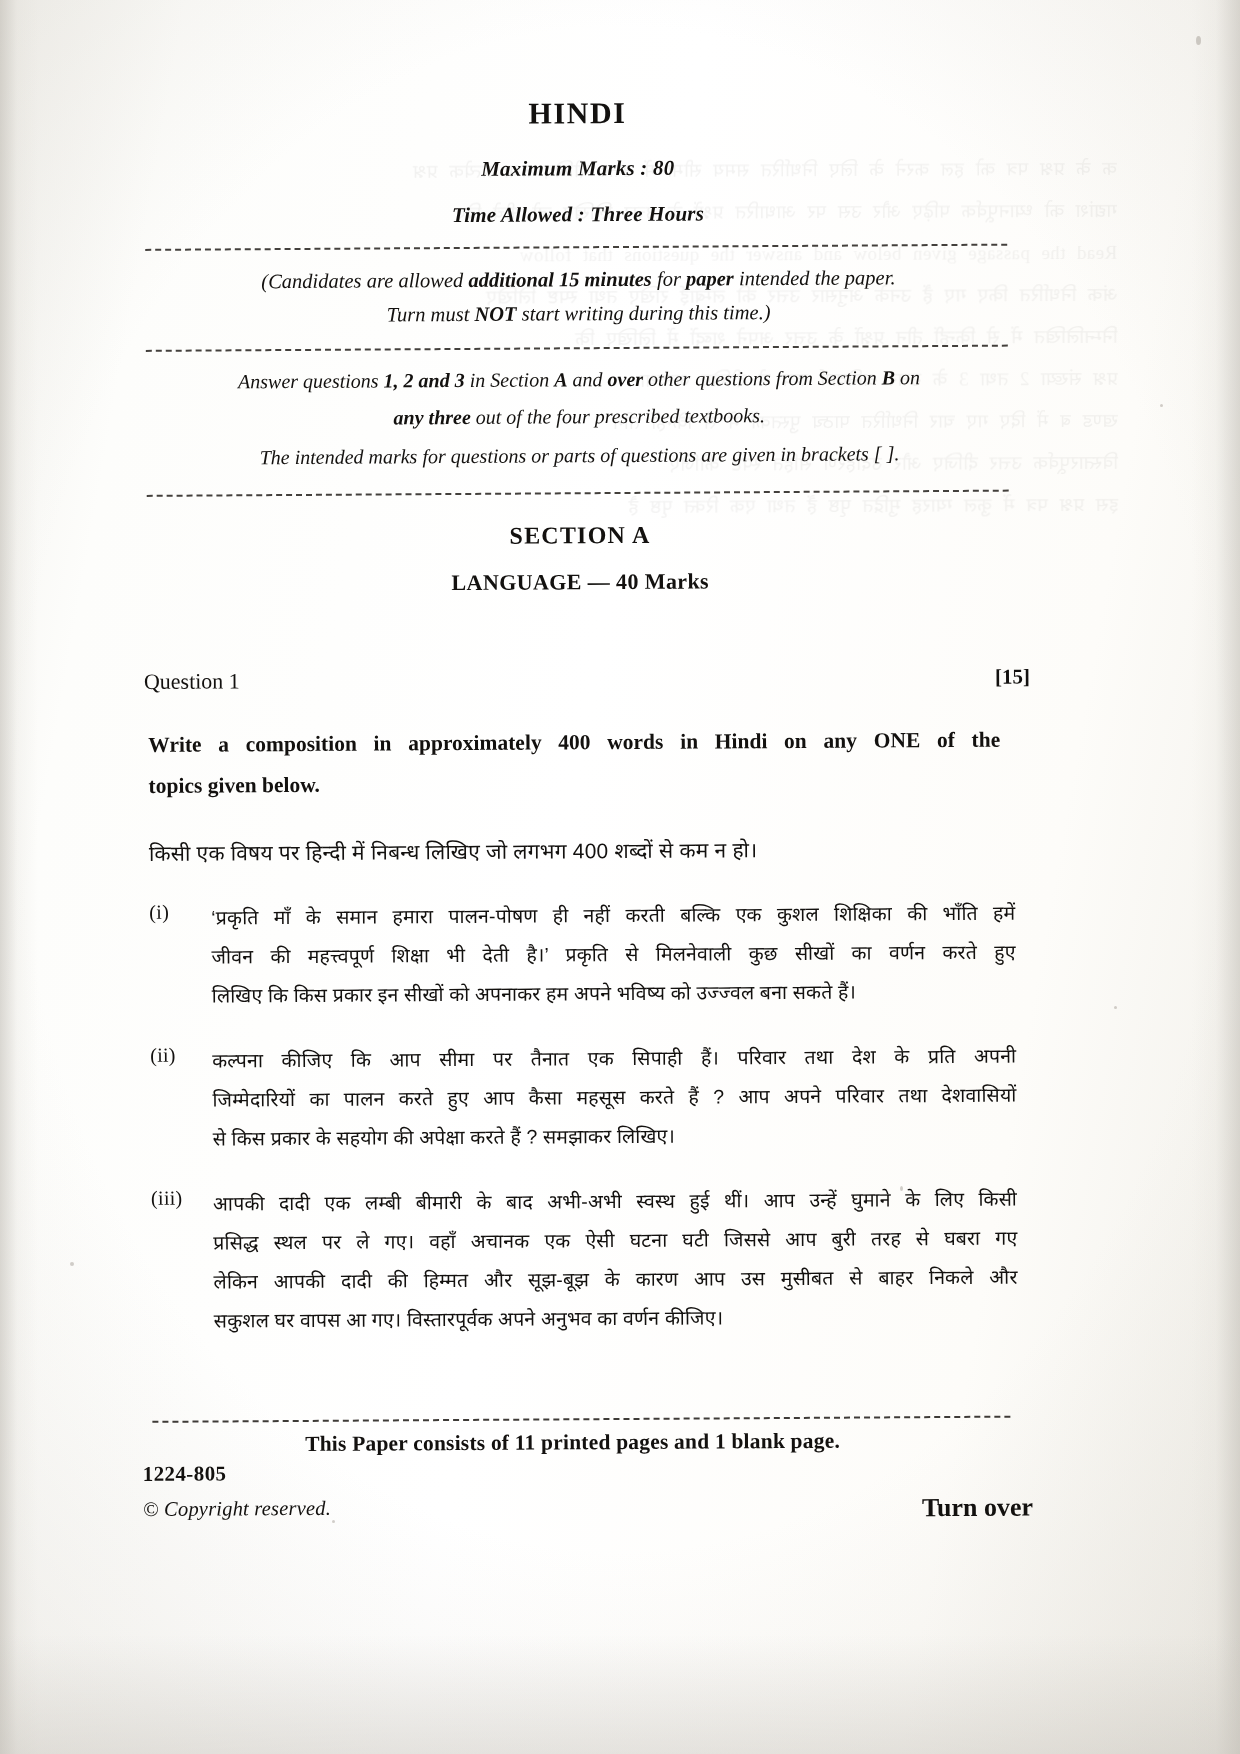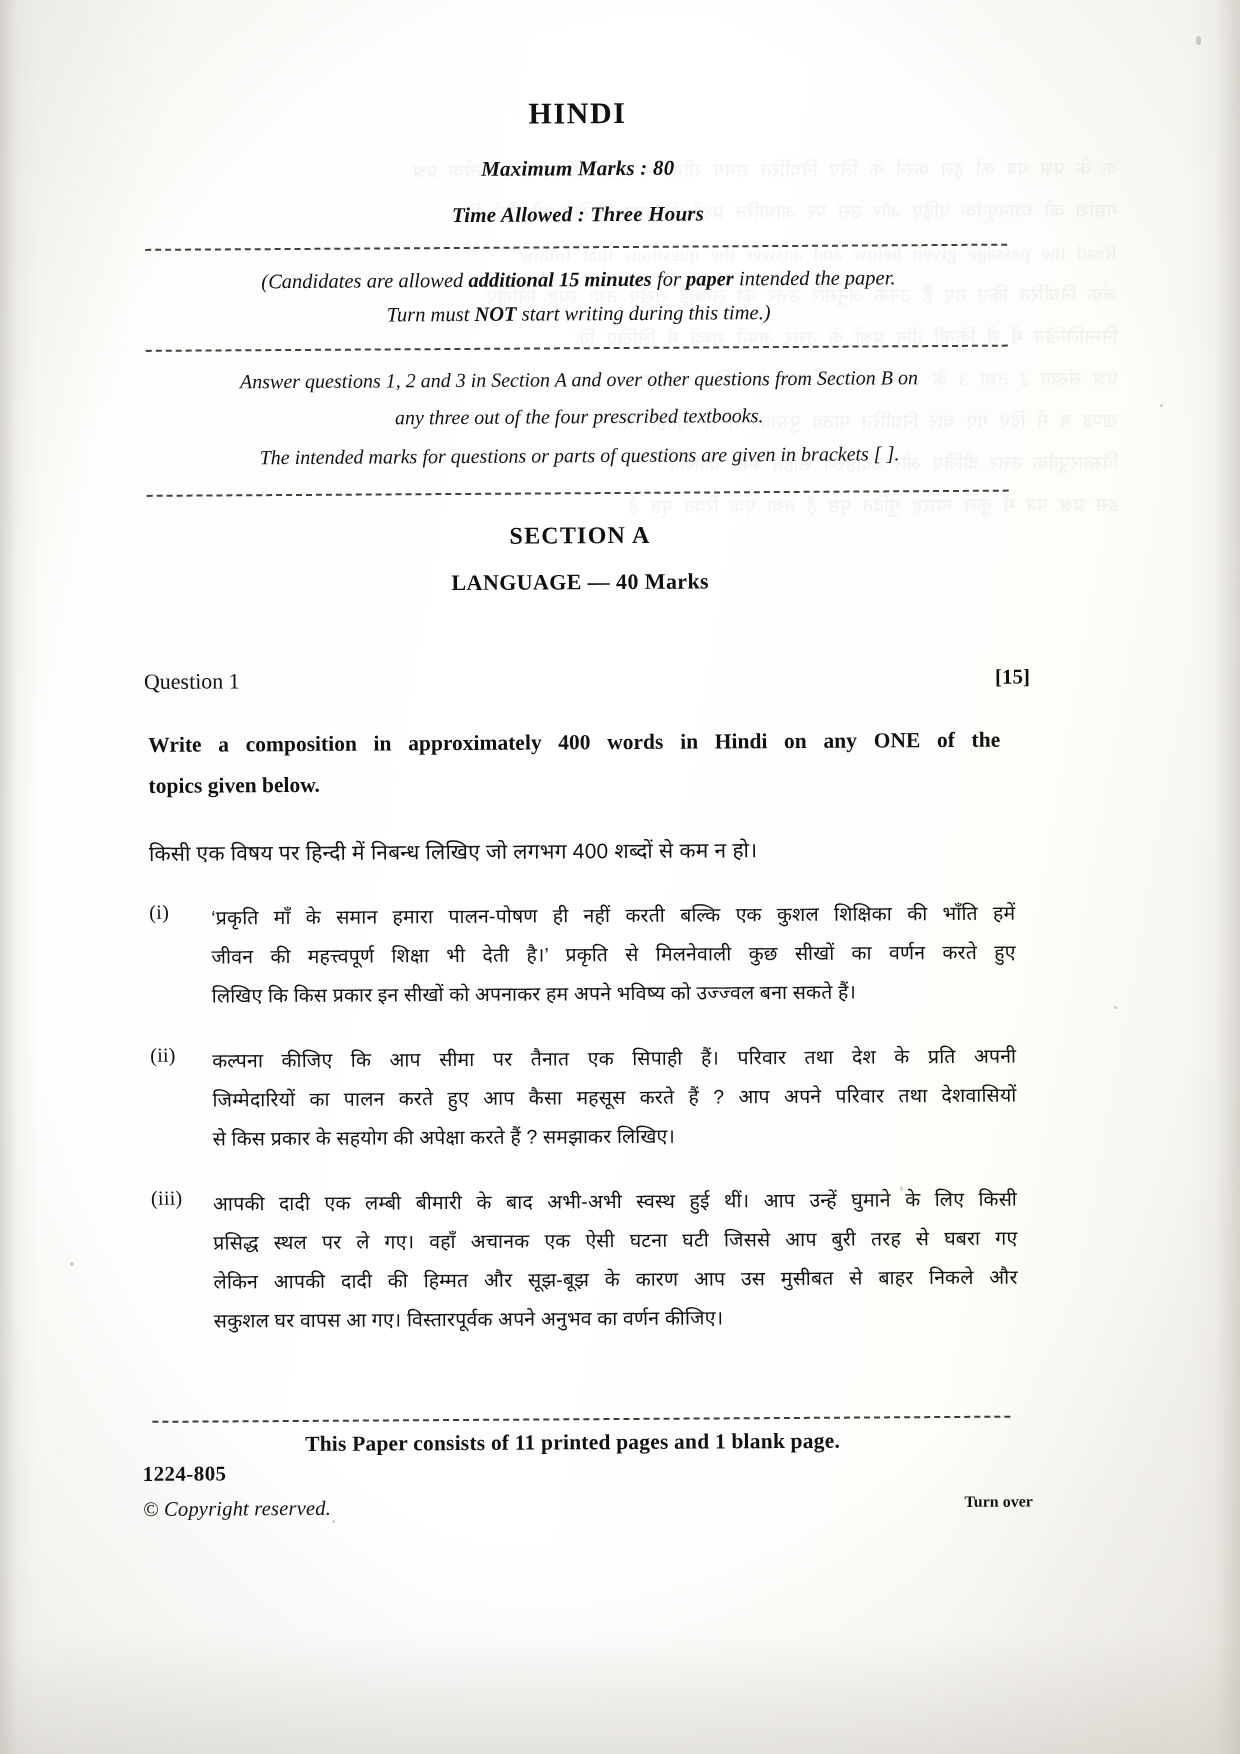--- a/index.html
+++ b/index.html
@@ -126,21 +126,21 @@
   }
   .note b { font-weight: 700; }
 
   .instr {
     text-align: center;
     font-style: italic;
     font-size: 20px;
     line-height: 37px;
     margin-top: 12px;
   }
-  .instr b { font-weight: 400; }
+  .instr b { font-weight: 700; }
   .instr .l2 { display: block; }
   .instr .l3 { display: block; margin-top: 2px; }
 
   .section-head {
     text-align: center;
     font-size: 24px;
     font-weight: 700;
     letter-spacing: 1.2px;
     margin-top: 28px;
   }
@@ -257,21 +257,21 @@
     font-family: "Liberation Serif", serif;
     letter-spacing: 0.4px;
   }
   .copyright {
     font-size: 20.5px;
     font-style: italic;
     margin-top: 11px;
     letter-spacing: 0.2px;
   }
   .turn-over {
-    font-size: 16px;
+    font-size: 26px;
     font-weight: 700;
     margin-right: -14px;
     margin-top: 36px;
     margin-left: 48px;
   }
 
   
   .speck {
     position: absolute;
     background: #9b958c;

